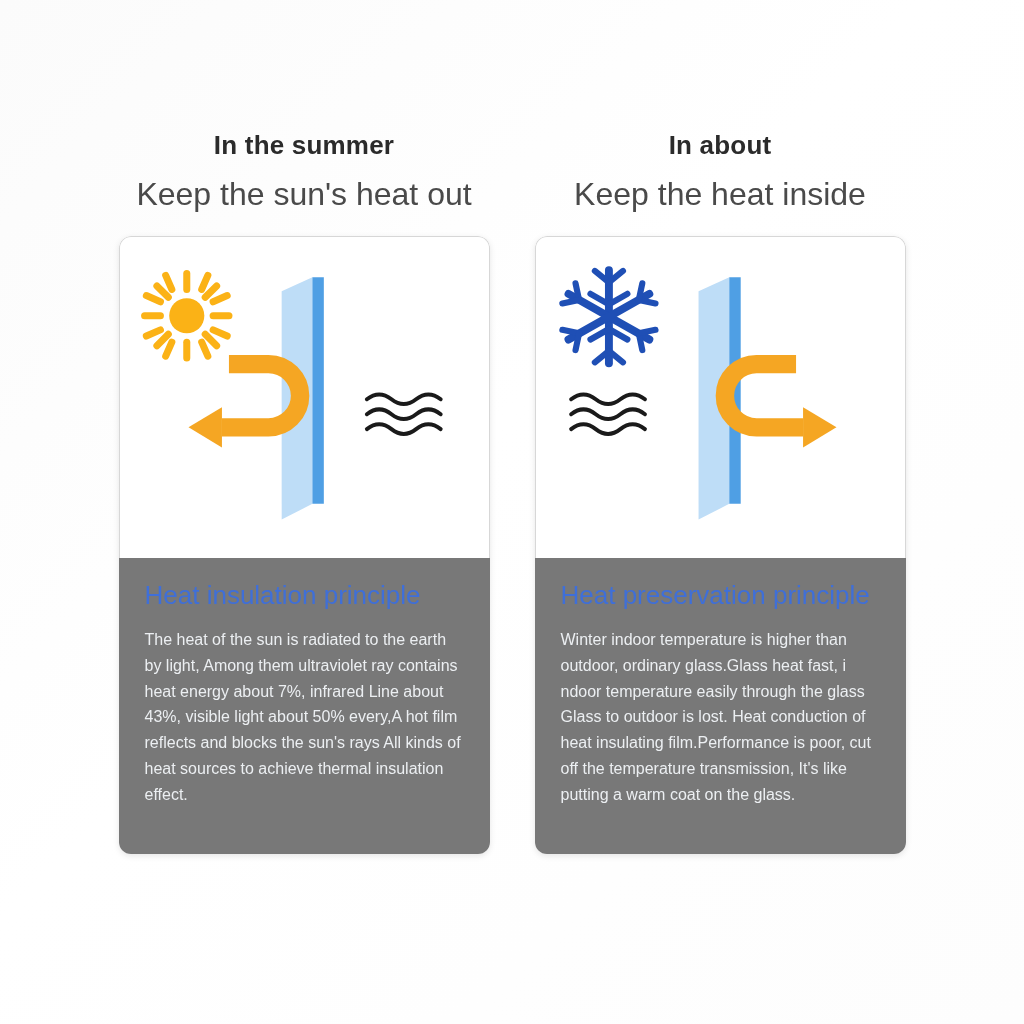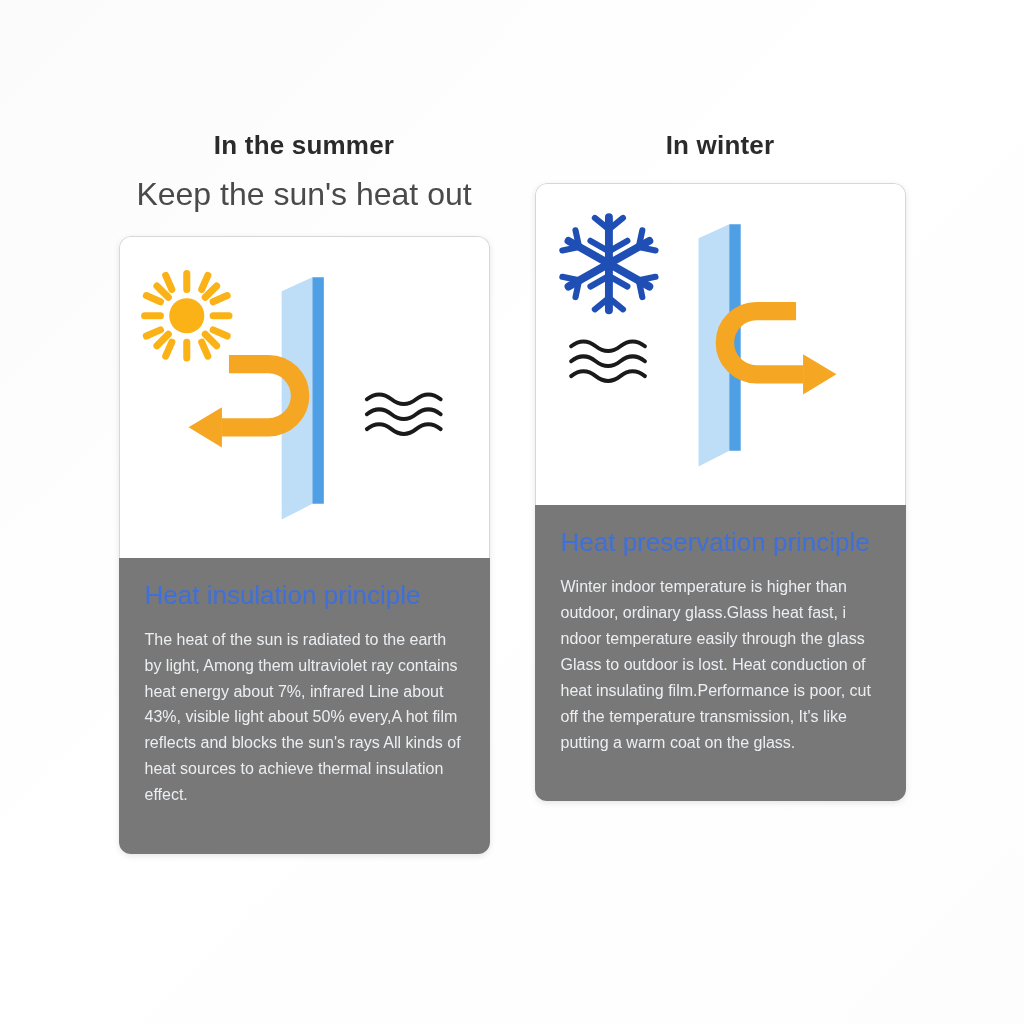--- a/index.html
+++ b/index.html
@@ -143,21 +143,22 @@
         </div>
         <div class="card-body">
           <div class="card-body-title">Heat insulation principle</div>
           <div class="card-body-text">The heat of the sun is radiated to the earth by light, Among them ultraviolet ray contains heat energy about 7%, infrared Line about 43%, visible light about 50% every,A hot film reflects and blocks the sun's rays  All kinds of heat sources to achieve thermal insulation effect.</div>
         </div>
       </div>
     </div>
 
     <div class="panel">
       <div class="panel-heading">
-        <div class="panel-title">In winter</div>
+        <div class="panel-title">In about</div>
+        <div class="panel-subtitle">Keep the heat inside</div>
       </div>
       <div class="card">
         <div class="card-illustration">
           <svg class="ill-svg" viewBox="0 0 420 322">
 
             <g stroke="#1F4FB5" stroke-width="9" stroke-linecap="round" fill="none">
               <line x1="83" y1="16" x2="83" y2="122"></line>
               <line x1="37" y1="43" x2="129" y2="95"></line>
               <line x1="37" y1="95" x2="129" y2="43"></line>
               <g stroke-width="7">

